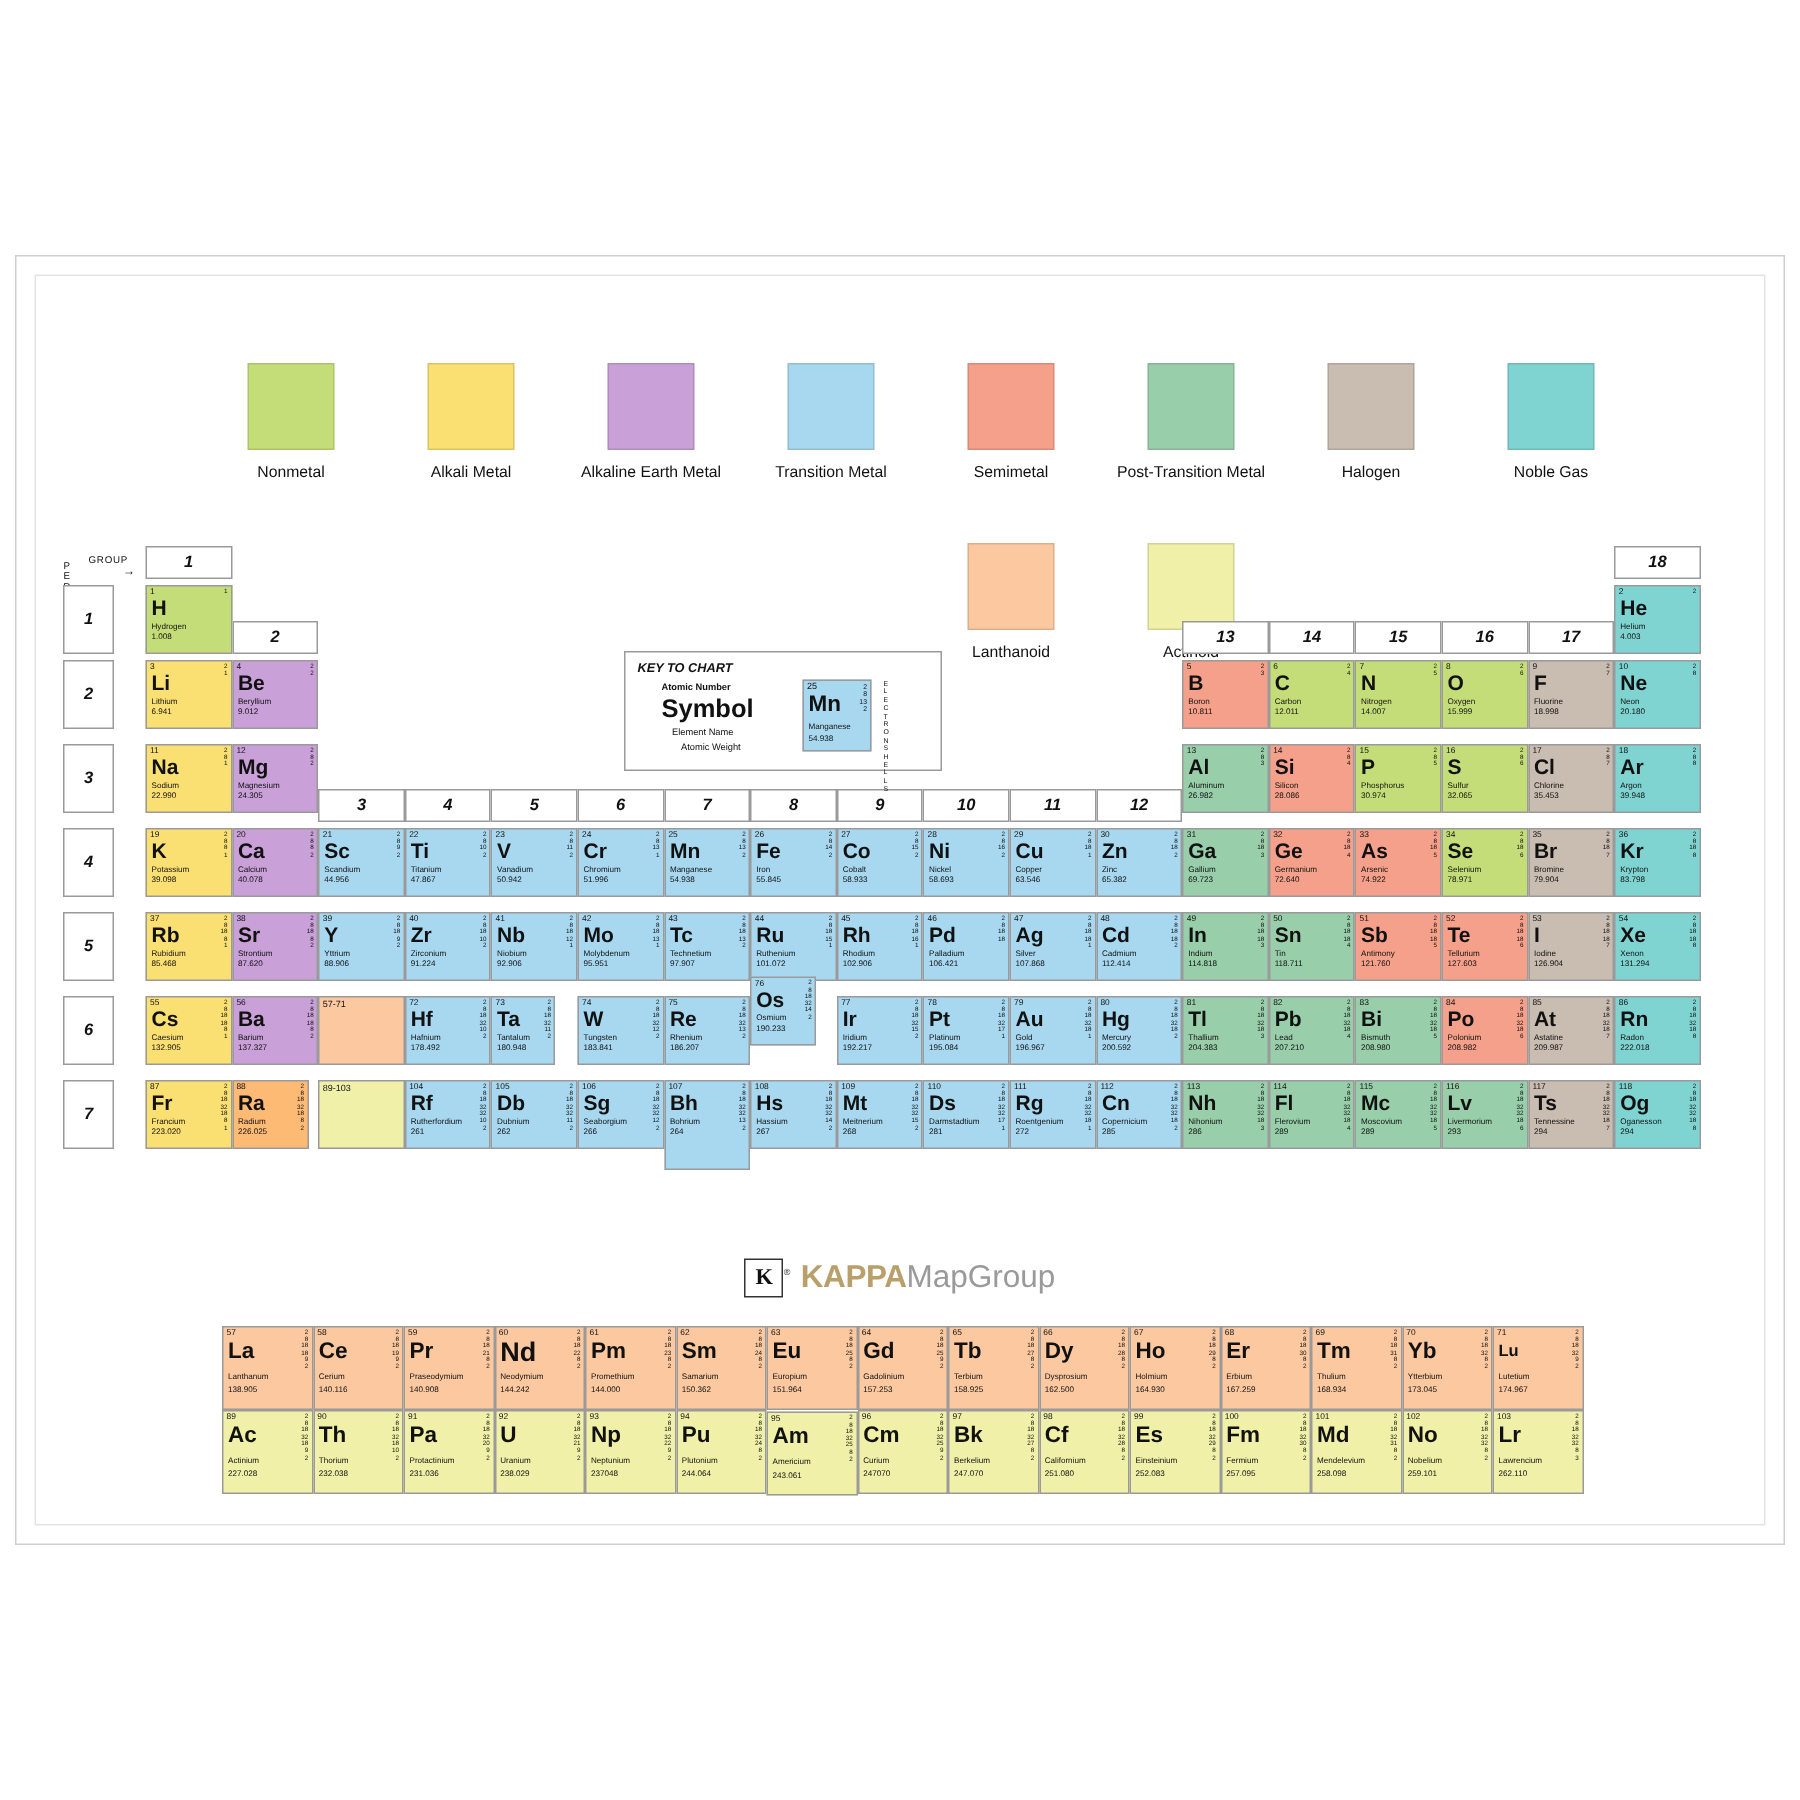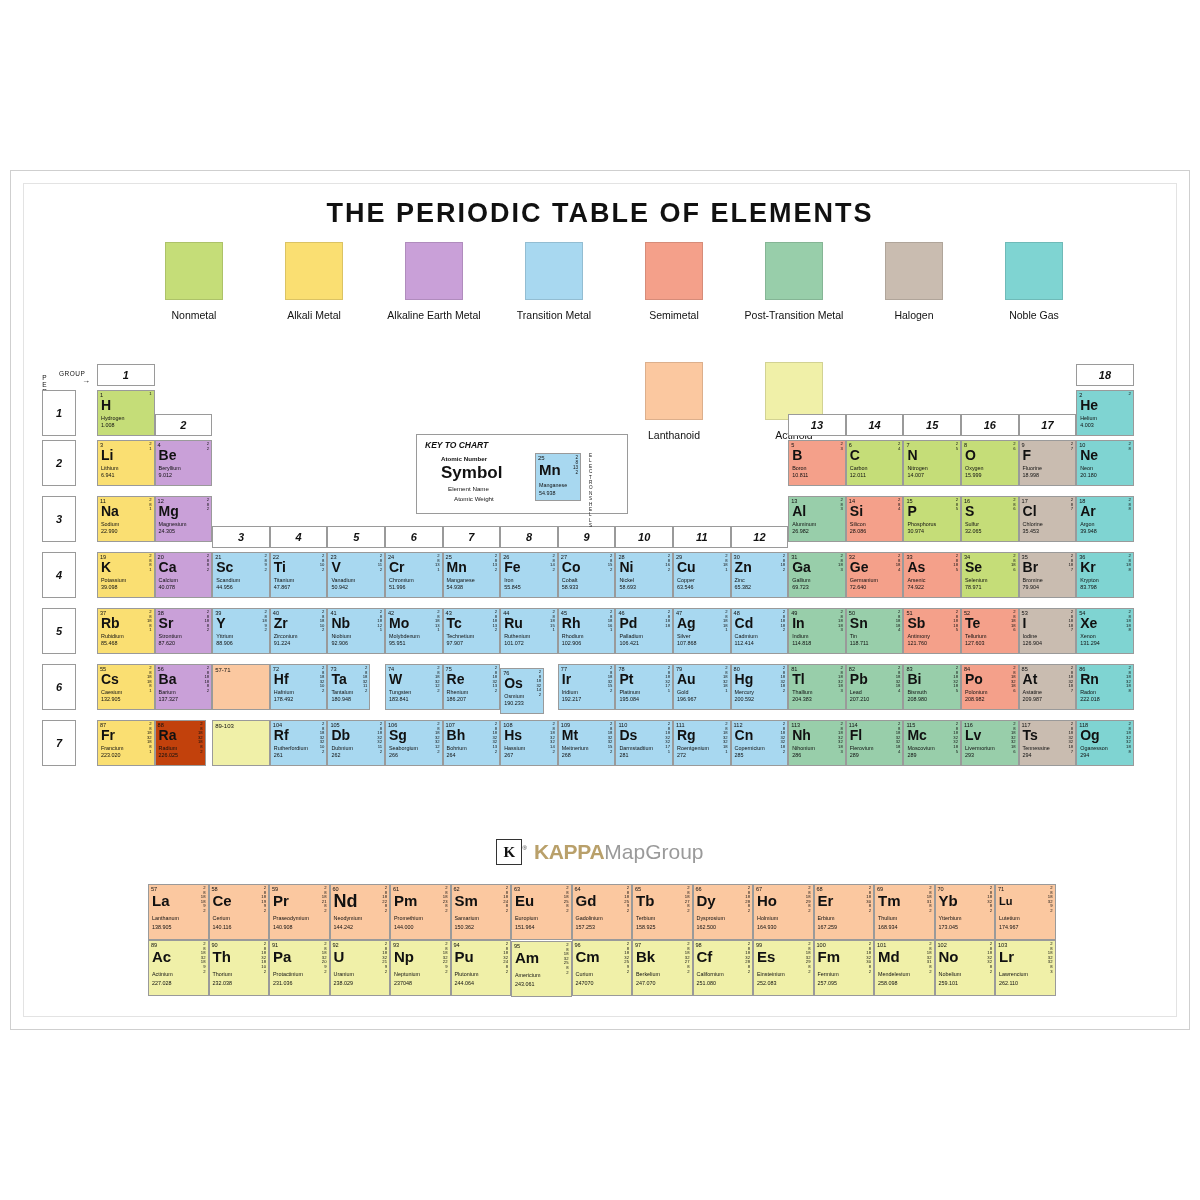--- a/index.html
+++ b/index.html
@@ -50,21 +50,20 @@
   #logo .mg{font-size:21px;color:#9a9a9a;vertical-align:middle;}
   
   #fblock{position:absolute;left:124px;top:700px;}
 </style>
 </head>
 <body>
 
 <div id="poster">
   <div id="inner">
 
-    <div id="title">THE PERIODIC TABLE OF ELEMENTS</div>
 
     <div id="legend">
         <div class="lg" style="left: 0px; top: 0px;">
           <div class="sw" style="background:#c5dd78"></div>
           <div class="lb">Nonmetal</div>
         </div>
         <div class="lg" style="left: 120px; top: 0px;">
           <div class="sw" style="background:#fadf72"></div>
           <div class="lb">Alkali Metal</div>
         </div>
@@ -521,21 +520,21 @@
           <div class="wt">183.841</div>
           <div class="shells">2<br>8<br>18<br>32<br>12<br>2</div>
         </div>
         <div class="cell" style="left: 400.6px; top: 280px; width: 57.6px; height: 46px; background: rgb(168, 216, 240);">
           <div class="num">75</div>
           <div class="sym">Re</div>
           <div class="nm">Rhenium</div>
           <div class="wt">186.207</div>
           <div class="shells">2<br>8<br>18<br>32<br>13<br>2</div>
         </div>
-        <div class="cell" style="left: 458.2px; top: 284px; width: 44px; height: 46px; background: rgb(168, 216, 240);">
+        <div class="cell" style="left: 458.2px; top: 267px; width: 44px; height: 46px; background: rgb(168, 216, 240);">
           <div class="num">76</div>
           <div class="sym">Os</div>
           <div class="nm">Osmium</div>
           <div class="wt">190.233</div>
           <div class="shells">2<br>8<br>18<br>32<br>14<br>2</div>
         </div>
         <div class="cell" style="left: 515.8px; top: 280px; width: 57.6px; height: 46px; background: rgb(168, 216, 240);">
           <div class="num">77</div>
           <div class="sym">Ir</div>
           <div class="nm">Iridium</div>
@@ -605,21 +604,21 @@
           <div class="wt">222.018</div>
           <div class="shells">2<br>8<br>18<br>32<br>18<br>8</div>
         </div>
         <div class="cell" style="left: 55px; top: 336px; width: 57.6px; height: 46px; background: rgb(250, 223, 114);">
           <div class="num">87</div>
           <div class="sym">Fr</div>
           <div class="nm">Francium</div>
           <div class="wt">223.020</div>
           <div class="shells">2<br>8<br>18<br>32<br>18<br>8<br>1</div>
         </div>
-        <div class="cell" style="left: 112.6px; top: 336px; width: 51px; height: 46px; background: #c2410c;">
+        <div class="cell" style="left: 112.6px; top: 336px; width: 51px; height: 46px; background: #fdba74;">
           <div class="num">88</div>
           <div class="sym">Ra</div>
           <div class="nm">Radium</div>
           <div class="wt">226.025</div>
           <div class="shells">2<br>8<br>18<br>32<br>18<br>8<br>2</div>
         </div>
         <div class="cell" style="left: 227.8px; top: 336px; width: 57.6px; height: 46px; background: rgb(168, 216, 240);">
           <div class="num">104</div>
           <div class="sym">Rf</div>
           <div class="nm">Rutherfordium</div>
@@ -633,21 +632,21 @@
           <div class="wt">262</div>
           <div class="shells">2<br>8<br>18<br>32<br>32<br>11<br>2</div>
         </div>
         <div class="cell" style="left: 343px; top: 336px; width: 57.6px; height: 46px; background: rgb(168, 216, 240);">
           <div class="num">106</div>
           <div class="sym">Sg</div>
           <div class="nm">Seaborgium</div>
           <div class="wt">266</div>
           <div class="shells">2<br>8<br>18<br>32<br>32<br>12<br>2</div>
         </div>
-        <div class="cell" style="left: 400.6px; top: 336px; width: 57.6px; height: 46px; background: rgb(168, 216, 240);">
+        <div class="cell" style="left: 400.6px; top: 336px; width: 57.6px; height: 60px; background: rgb(168, 216, 240);">
           <div class="num">107</div>
           <div class="sym">Bh</div>
           <div class="nm">Bohrium</div>
           <div class="wt">264</div>
           <div class="shells">2<br>8<br>18<br>32<br>32<br>13<br>2</div>
         </div>
         <div class="cell" style="left: 458.2px; top: 336px; width: 57.6px; height: 46px; background: rgb(168, 216, 240);">
           <div class="num">108</div>
           <div class="sym">Hs</div>
           <div class="nm">Hassium</div>

